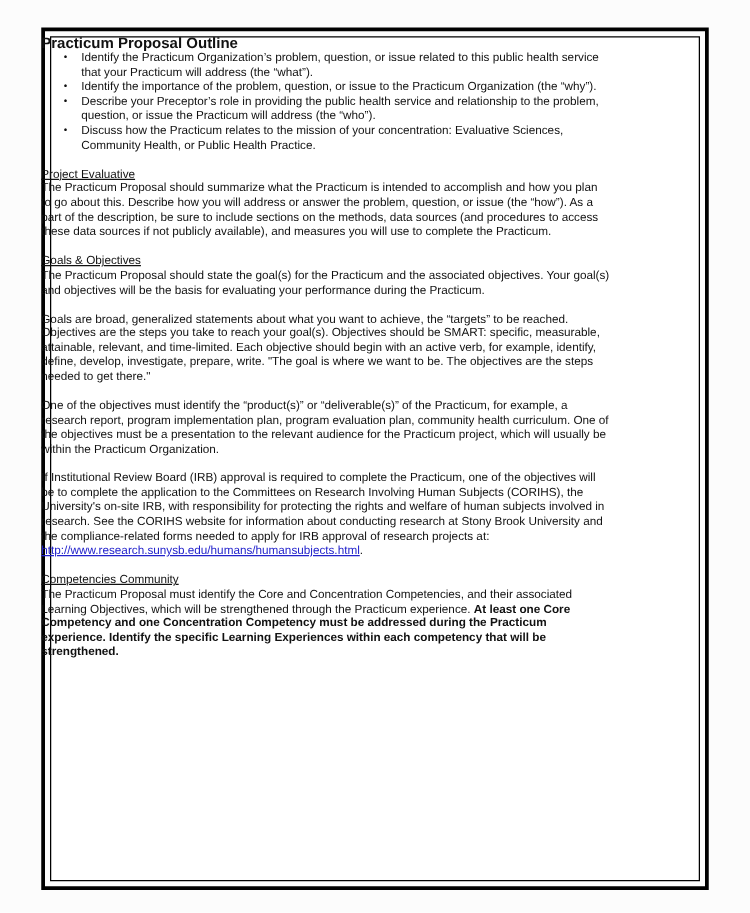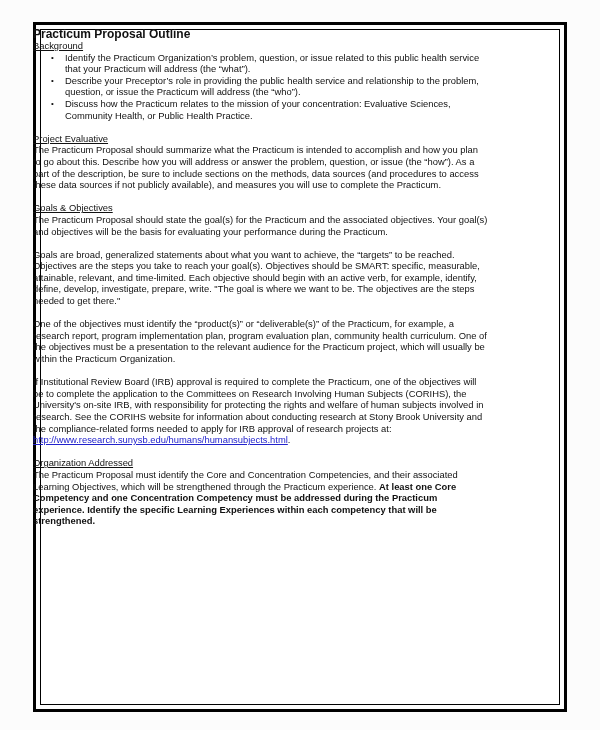--- a/index.html
+++ b/index.html
@@ -106,39 +106,39 @@
 <body>
 
 <div class="page-frame">
   <div class="page-frame-inner"></div>
 </div>
 
 <div class="page-body">
 
   <p class="doc-title">Practicum Proposal Outline</p>
 
-  <p class="sec-head">Background</p>
   <ul class="bullets">
     <li>Identify the Practicum Organization’s problem, question, or issue related to this public health service that your Practicum will address (the “what”).</li>
+    <li>Identify the importance of the problem, question, or issue to the Practicum Organization (the “why”).</li>
     <li>Describe your Preceptor’s role in providing the public health service and relationship to the problem, question, or issue the Practicum will address (the “who”).</li>
     <li>Discuss how the Practicum relates to the mission of your concentration:  Evaluative Sciences, Community Health, or Public Health Practice.</li>
   </ul>
 
   <div class="block-gap"></div>
 
   <p class="sec-head">Project Evaluative</p>
   <p class="para">The Practicum Proposal should summarize what the Practicum is intended to accomplish and how you plan to go about this.  Describe how you will address or answer the problem, question, or issue (the “how”). As a part of the description, be sure to include sections on the methods, data sources (and procedures to access these data sources if not publicly available), and measures you will use to complete the Practicum.</p>
 
   <div class="block-gap"></div>
 
   <p class="sec-head">Goals &amp; Objectives</p>
   <p class="para">The Practicum Proposal should state the goal(s) for the Practicum and the associated objectives.  Your goal(s) and objectives will be the basis for evaluating your performance during the Practicum.</p>
   <p class="para spaced">Goals are broad, generalized statements about what you want to achieve, the “targets” to be reached.  Objectives are the steps you take to reach your goal(s).  Objectives should be SMART:  specific, measurable, attainable, relevant, and time-limited.  Each objective should begin with an active verb, for example, identify, define, develop, investigate, prepare, write. "The goal is where we want to be. The objectives are the steps needed to get there."</p>
   <p class="para spaced">One of the objectives must identify the “product(s)” or “deliverable(s)” of the Practicum, for example, a research report, program implementation plan, program evaluation plan, community health curriculum.  One of the objectives must be a presentation to the relevant audience for the Practicum project, which will usually be within the Practicum Organization.</p>
   <p class="para spaced"><span>If Institutional Review Board (IRB) approval is required to complete the Practicum, one of the objectives will be to complete the application to the Committees on Research Involving Human Subjects (CORIHS), the University's on-site IRB, with responsibility for protecting the rights and welfare of human subjects involved in research.  See the CORIHS website for information about conducting research at Stony Brook University and the compliance-related forms needed to apply for IRB approval of research projects at:</span>
   <a class="doclink" href="#">http://www.research.sunysb.edu/humans/humansubjects.html</a><span>.</span></p>
 
   <div class="block-gap"></div>
 
-  <p class="sec-head">Organization Addressed</p>
+  <p class="sec-head">Competencies Community</p>
   <p class="para"><span>The Practicum Proposal must identify the Core and Concentration Competencies, and their associated Learning Objectives, which will be strengthened through the Practicum experience. </span><span class="bold-run">At least one Core Competency and one Concentration Competency must be addressed during the Practicum experience.  Identify the specific Learning Experiences within each competency that will be strengthened.</span></p>
 
 </div>
 
 </body></html>

